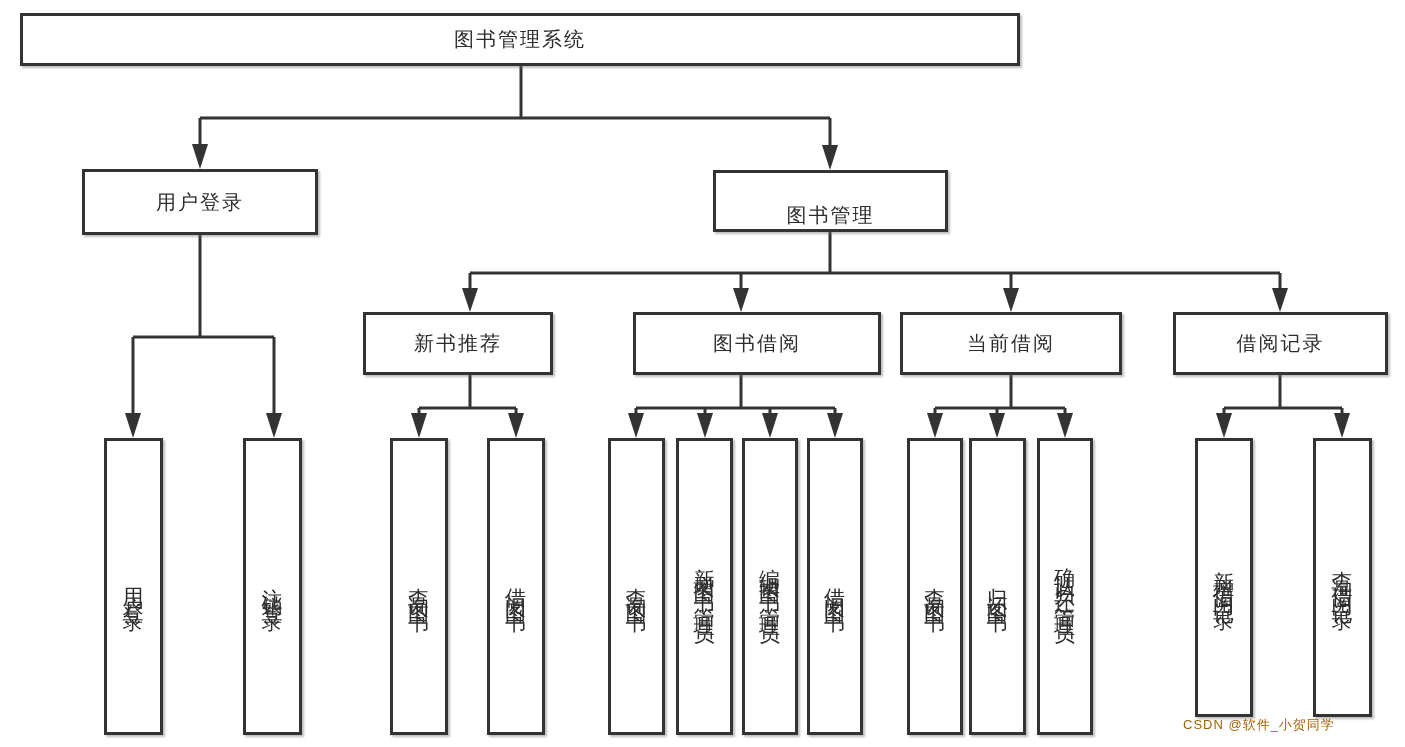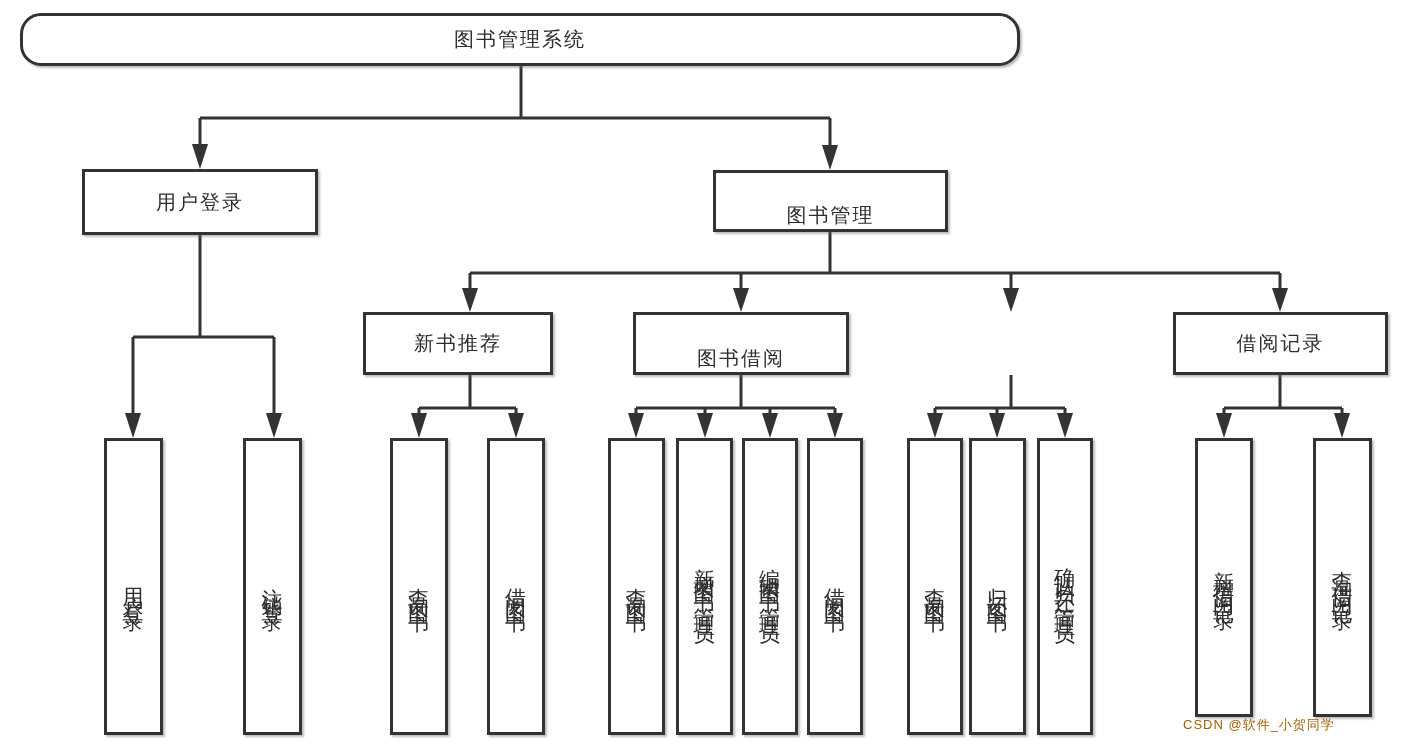--- a/index.html
+++ b/index.html
@@ -102,36 +102,39 @@
       <polygon points="762,413 778,413 770,438"></polygon>
       <polygon points="827,413 843,413 835,438"></polygon>
       <polygon points="927,413 943,413 935,438"></polygon>
       <polygon points="989,413 1005,413 997,438"></polygon>
       <polygon points="1057,413 1073,413 1065,438"></polygon>
       <polygon points="1216,413 1232,413 1224,438"></polygon>
       <polygon points="1334,413 1350,413 1342,438"></polygon>
     </g>
   </svg>
 
-  <div class="node h-node" style="left:20px;top:13px;width:1000px;height:53px;border-radius:21px;">
+  <div class="node h-node" style="left:20px;top:13px;width:1000px;height:53px;">
     <span>图书管理系统</span>
   </div>
 
   <div class="node h-node" style="left:82px;top:169px;width:236px;height:66px;">
     <span>用户登录</span>
   </div>
   <div class="node h-node" style="left:713px;top:170px;width:235px;height:62px;align-items:flex-end;">
     <span>图书管理</span>
   </div>
 
   <div class="node h-node" style="left:363px;top:312px;width:190px;height:63px;">
     <span>新书推荐</span>
   </div>
-  <div class="node h-node" style="left:633px;top:312px;width:216px;height:63px;align-items:flex-end;">
+  <div class="node h-node" style="left:633px;top:312px;width:248px;height:63px;">
     <span>图书借阅</span>
+  </div>
+  <div class="node h-node" style="left:900px;top:312px;width:222px;height:63px;">
+    <span>当前借阅</span>
   </div>
   <div class="node h-node" style="left:1173px;top:312px;width:215px;height:63px;">
     <span>借阅记录</span>
   </div>
 
   <div class="node v-node" style="left:104px;top:438px;width:59px;height:297px;">
     <span class="vtxt">用户登录</span>
   </div>
   <div class="node v-node" style="left:243px;top:438px;width:59px;height:297px;">
     <span class="vtxt">注销登录</span>

